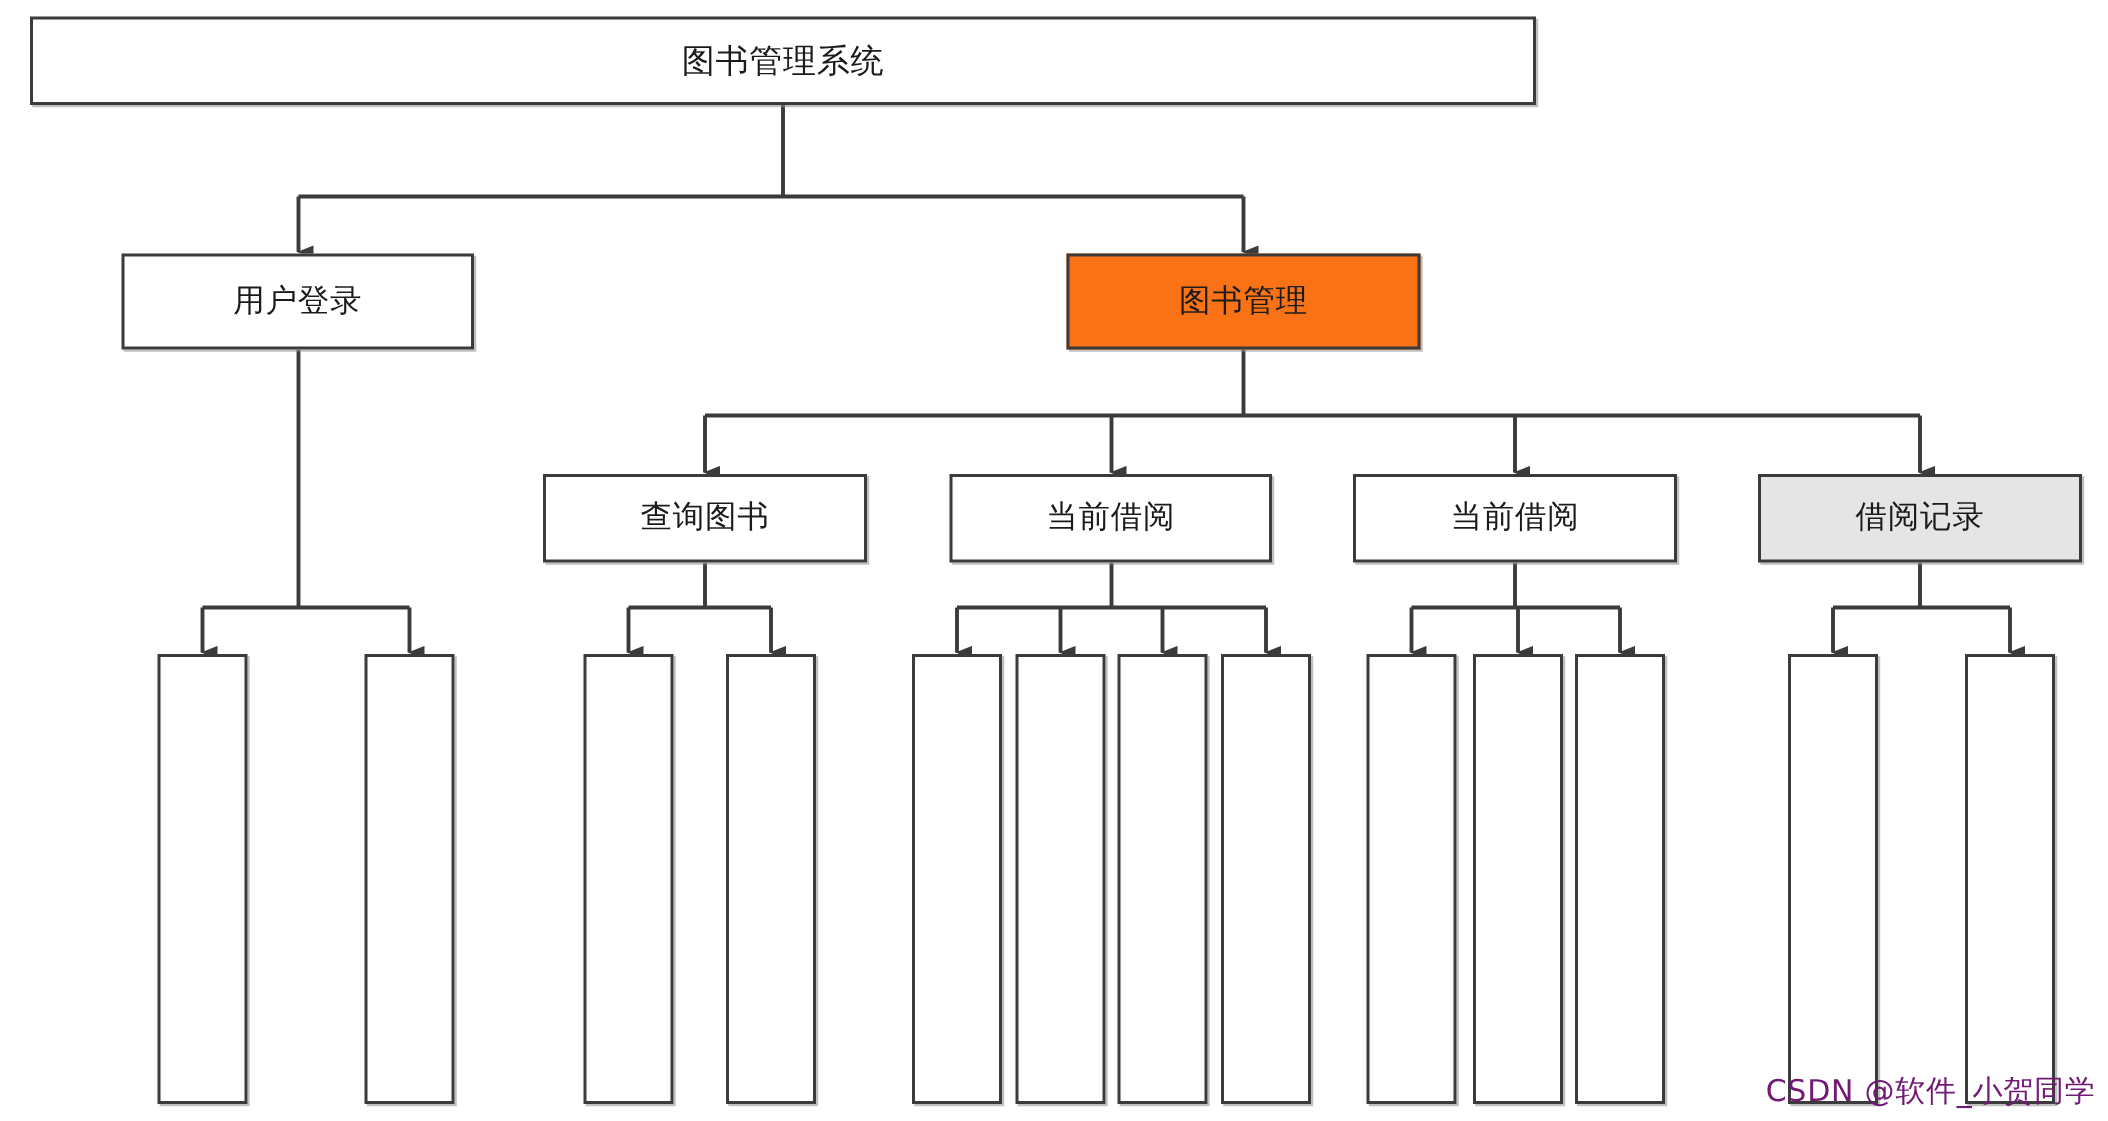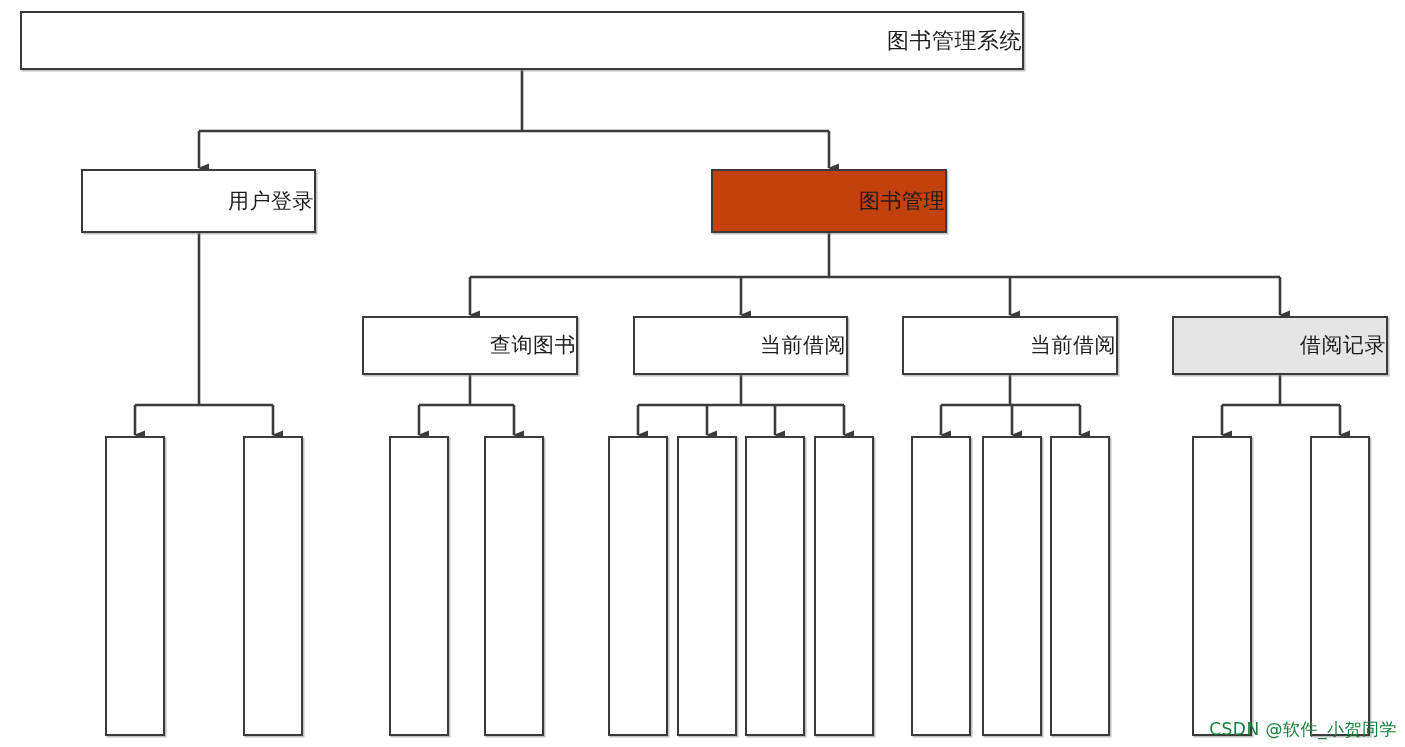--- a/index.html
+++ b/index.html
@@ -27,21 +27,21 @@
     pointer-events: none;
   }
   .node {
     position: absolute;
     box-sizing: border-box;
     background: #ffffff;
     border: 2px solid #3b3b3b;
     box-shadow: 1.5px 1.5px 0 0 rgba(140,140,140,0.55);
     display: flex;
     align-items: center;
-    justify-content: flex-end;
+    justify-content: center;
     color: #1b1b1b;
     z-index: 2;
   }
   .node .label {
     display: block;
     text-align: center;
     line-height: 1.18;
     letter-spacing: 0.5px;
   }
   .node.horizontal .label {
@@ -62,22 +62,22 @@
     line-height: 1.22;
     letter-spacing: 1px;
     max-height: 292px;
     overflow: hidden;
     white-space: nowrap;
   }
   #watermark {
     position: absolute;
     right: 8px;
     bottom: 6px;
-    font-size: 17px;
-    color: #15803d;
+    font-size: 20px;
+    color: #701a75;
     letter-spacing: 0.5px;
     z-index: 5;
     white-space: nowrap;
     font-family: "DejaVu Sans", sans-serif;
   }
 </style>
 </head>
 <body>
 
 <div id="canvas">
@@ -124,21 +124,21 @@
       </g>
   </svg>
 
   <div id="node-layer">
       <div class="node horizontal root" style="left: 20px; top: 11px; width: 1004px; height: 59px; border-color: rgb(59, 59, 59); background: rgb(255, 255, 255);">
         <span class="label">图书管理系统</span>
       </div>
       <div class="node horizontal" style="left: 81px; top: 169px; width: 235px; height: 64px; border-color: rgb(59, 59, 59); background: rgb(255, 255, 255);">
         <span class="label">用户登录</span>
       </div>
-      <div class="node horizontal" style="left: 711px; top: 169px; width: 236px; height: 64px; border-color: rgb(59, 59, 59); background: #c2410c;">
+      <div class="node horizontal" style="left: 711px; top: 169px; width: 236px; height: 64px; border-color: rgb(59, 59, 59); background: #f97316;">
         <span class="label">图书管理</span>
       </div>
       <div class="node horizontal" style="left: 362px; top: 316px; width: 216px; height: 59px; border-color: rgb(59, 59, 59); background: rgb(255, 255, 255);">
         <span class="label">查询图书</span>
       </div>
       <div class="node horizontal" style="left: 633px; top: 316px; width: 215px; height: 59px; border-color: rgb(59, 59, 59); background: rgb(255, 255, 255);">
         <span class="label">当前借阅</span>
       </div>
       <div class="node horizontal" style="left: 902px; top: 316px; width: 216px; height: 59px; border-color: rgb(59, 59, 59); background: rgb(255, 255, 255);">
         <span class="label">当前借阅</span>

